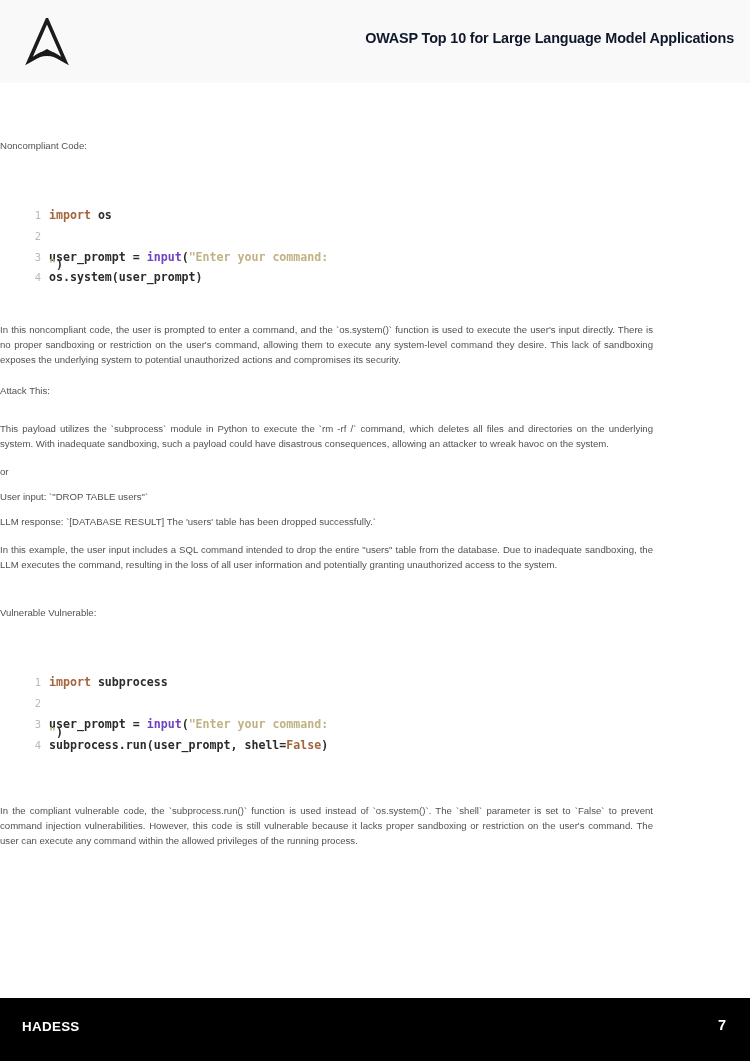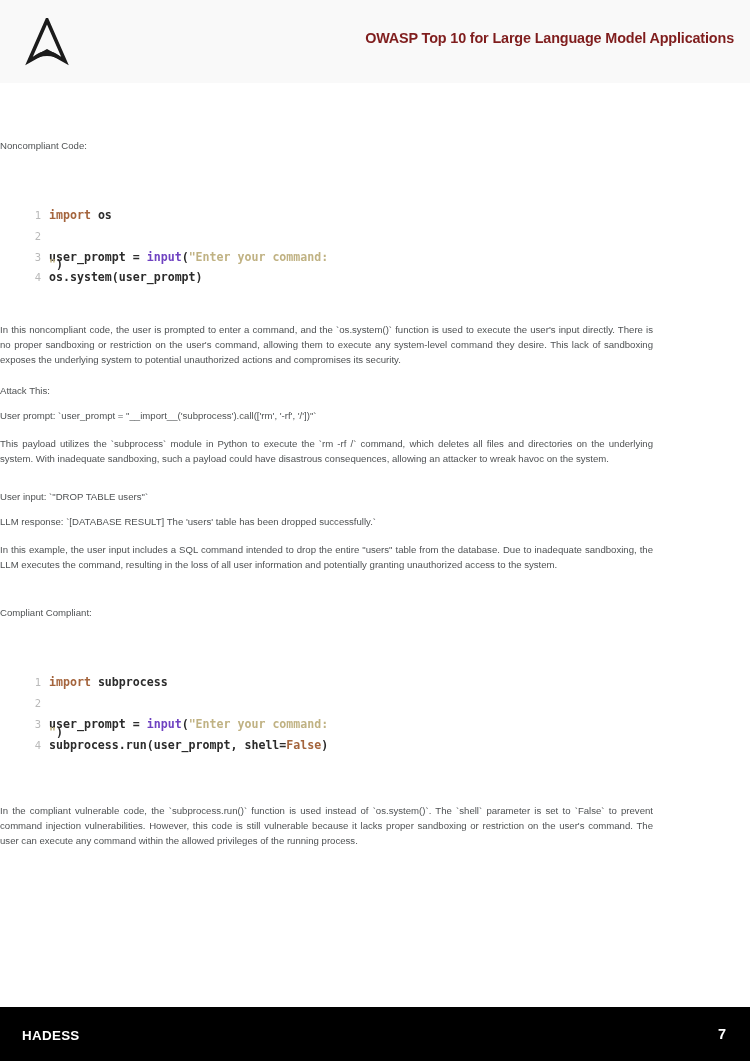--- a/index.html
+++ b/index.html
@@ -31,21 +31,21 @@
     top: 18px;
     width: 46px;
     height: 50px;
   }
   .header-title {
     position: absolute;
     right: 16px;
     top: 30px;
     font-size: 14.4px;
     font-weight: bold;
-    color: #7f1d1d;
+    color: #0f172a;
     letter-spacing: -0.15px;
     white-space: nowrap;
     font-family: "Liberation Sans", sans-serif;
   }
 
   
   .content {
     position: absolute;
     top: 83px;
     left: 0;
@@ -128,21 +128,21 @@
     pointer-events: none;
   }
   .overlap-tail .paren { color: #2b2b2b; }
 
   
   .page-footer {
     position: absolute;
     left: 0;
     bottom: 0;
     width: 750px;
-    height: 54px;
+    height: 63px;
     background: #000000;
   }
   .footer-brand {
     position: absolute;
     left: 22px;
     top: 21px;
     color: #ffffff;
     font-size: 13.4px;
     font-weight: bold;
     letter-spacing: 0.3px;
@@ -185,45 +185,45 @@
     <div class="gap-6"></div>
 
     <p class="body-text">In this noncompliant code, the user is prompted to enter a command, and the `os.system()` function is used to execute the user's input directly. There is no proper sandboxing or restriction on the user's command, allowing them to execute any system-level command they desire. This lack of sandboxing exposes the underlying system to potential unauthorized actions and compromises its security.</p>
 
     <div class="gap-16"></div>
 
     <p class="body-text plain">Attack This:</p>
 
     <div class="gap-10"></div>
 
-    <p class="body-text plain">User prompt: `user_prompt = "__import__('subprocess').call(['rm', '-rf', '/'])"`</p>
 
     <div class="gap-13"></div>
 
     <p class="body-text">This payload utilizes the `subprocess` module in Python to execute the `rm -rf /` command, which deletes all files and directories on the underlying system. With inadequate sandboxing, such a payload could have disastrous consequences, allowing an attacker to wreak havoc on the system.</p>
 
     <div class="gap-13"></div>
 
+    <p class="body-text plain">or</p>
 
     <div class="gap-10"></div>
 
     <p class="body-text plain">User input: `"DROP TABLE users"`</p>
 
     <div class="gap-10"></div>
 
     <p class="body-text plain">LLM response: `[DATABASE RESULT] The 'users' table has been dropped successfully.`</p>
 
     <div class="gap-13"></div>
 
     <p class="body-text">In this example, the user input includes a SQL command intended to drop the entire "users" table from the database. Due to inadequate sandboxing, the LLM executes the command, resulting in the loss of all user information and potentially granting unauthorized access to the system.</p>
 
     <div class="gap-20"></div>
     <div class="gap-13"></div>
 
-    <div class="label-line">Compliant Compliant:</div>
+    <div class="label-line">Vulnerable Vulnerable:</div>
 
     <div class="gap-30"></div>
     <div class="gap-20"></div>
 
     <div class="code-block"><div class="code-line"><span class="ln">1</span><span class="code-body"><span class="tok-kw">import</span><span class="tok-name"> </span><span class="tok-name">subprocess</span></span></div><div class="code-line"><span class="ln">2</span><span class="code-body"></span></div><div class="code-line"><span class="ln">3</span><span class="code-body"><span class="tok-name">user_prompt = </span><span class="tok-builtin">input</span><span class="tok-name">(</span><span class="tok-str">"Enter your command: </span></span></div><div class="code-line"><span class="ln">4</span><span class="code-body"><span class="tok-name">subprocess.run(user_prompt, shell=</span><span class="tok-kw">False</span><span class="tok-name">)</span></span><span class="overlap-tail"><span>"</span><span class="paren">)</span></span></div></div>
 
     <div class="gap-30"></div>
     <div class="gap-20"></div>
 
     <p class="body-text">In the compliant vulnerable code, the `subprocess.run()` function is used instead of `os.system()`. The `shell` parameter is set to `False` to prevent command injection vulnerabilities. However, this code is still vulnerable because it lacks proper sandboxing or restriction on the user's command. The user can execute any command within the allowed privileges of the running process.</p>

